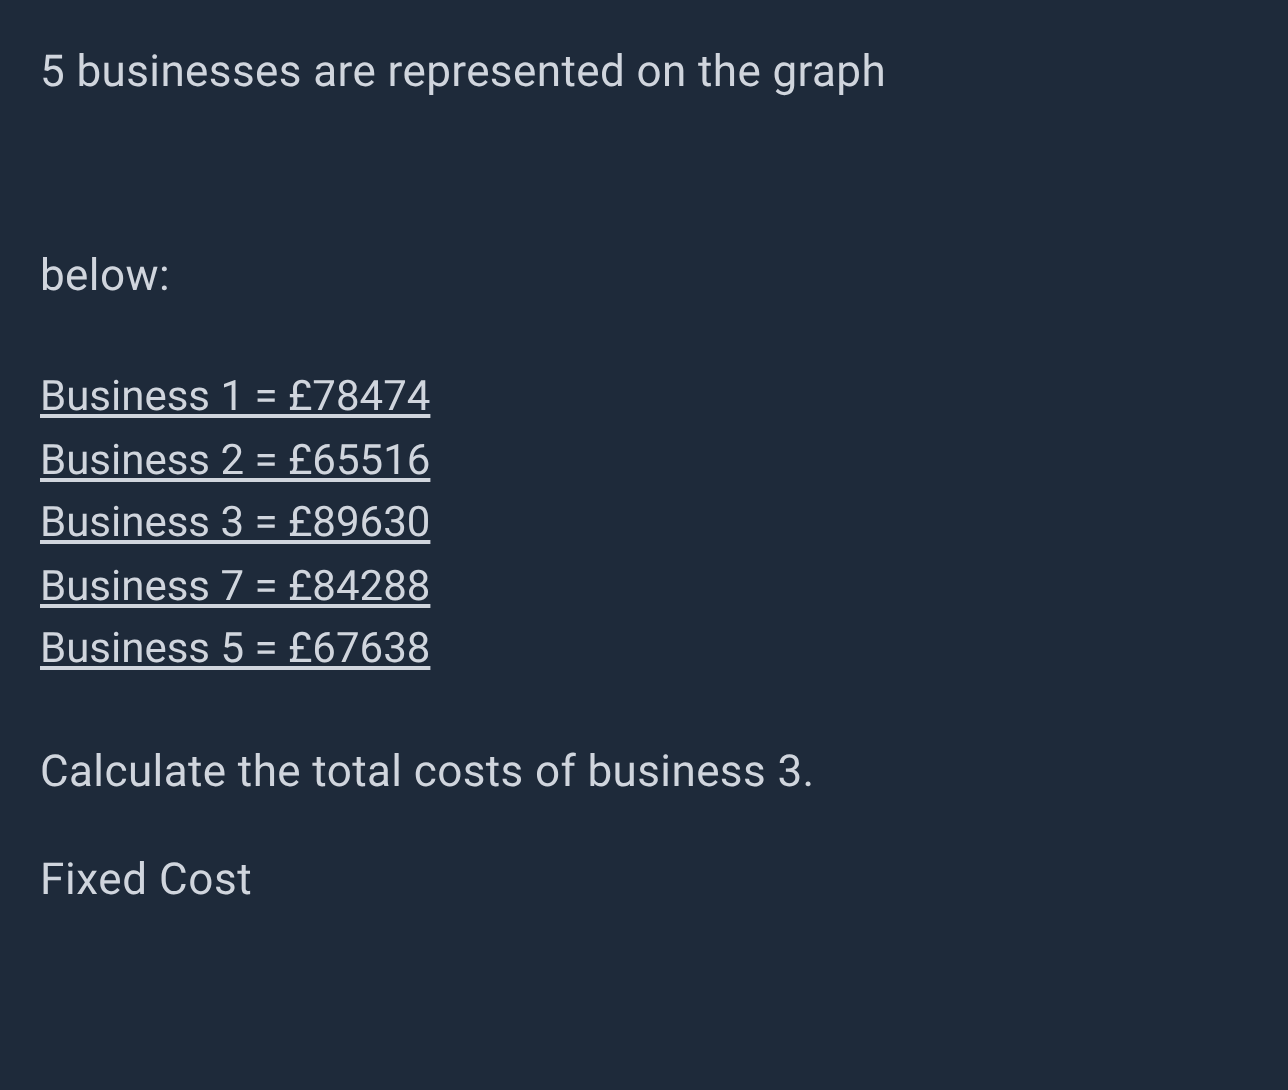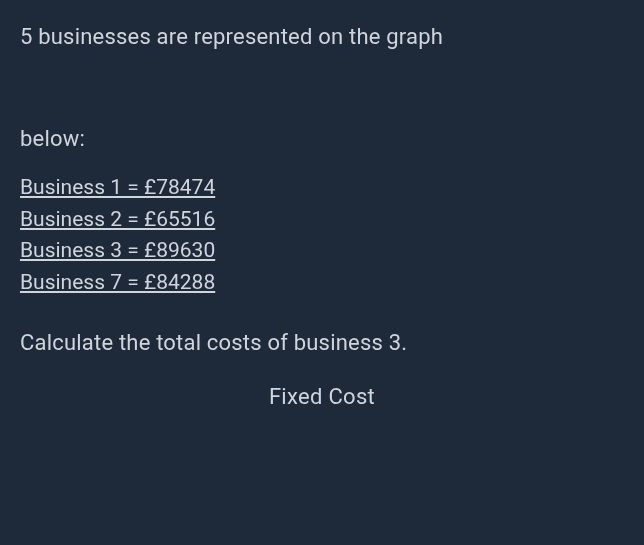--- a/index.html
+++ b/index.html
@@ -12,40 +12,39 @@
       height: 545px;
       background-color: #1e2a3a;
       color: #d0d5dd;
       font-family: -apple-system, BlinkMacSystemFont, 'Segoe UI', Roboto, sans-serif;
       padding: 20px 20px 0 20px;
       overflow: hidden;
     }
     .intro {
       font-size: 22px;
       line-height: 1.55;
-      margin-bottom: 16px;
+      margin-bottom: 28px;
       letter-spacing: 0.2px;
     }
     .costs-list {
       font-size: 21px;
       line-height: 1.5;
       margin-bottom: 28px;
     }
     .cost-item {
       display: block;
       text-decoration: underline;
     }
     .question {
       font-size: 22px;
       line-height: 1.5;
       margin-bottom: 28px;
       letter-spacing: 0.2px;
     }
     .chart-labels {
-      text-align: center;
       font-size: 22px;
       line-height: 0.95;
       letter-spacing: 0.3px;
     }
     .chart-label-top {
       display: block;
     }
     .chart-label-bottom {
       display: block;
       margin-top: -4px;
@@ -59,19 +58,20 @@
   <br>
   <br>
   <span>below:</span>
 </div>
 
 <div class="costs-list">
   <span class="cost-item">Business 1 = £78474</span>
   <span class="cost-item">Business 2 = £65516</span>
   <span class="cost-item">Business 3 = £89630</span>
   <span class="cost-item">Business 7 = £84288</span>
+  <span class="cost-item">Business 5 = £67638</span>
 </div>
 
 <div class="question">Calculate the total costs of business 3.</div>
 
 <div class="chart-labels">
   <span class="chart-label-top">Fixed Cost</span>
 </div>
 
 </body></html>

